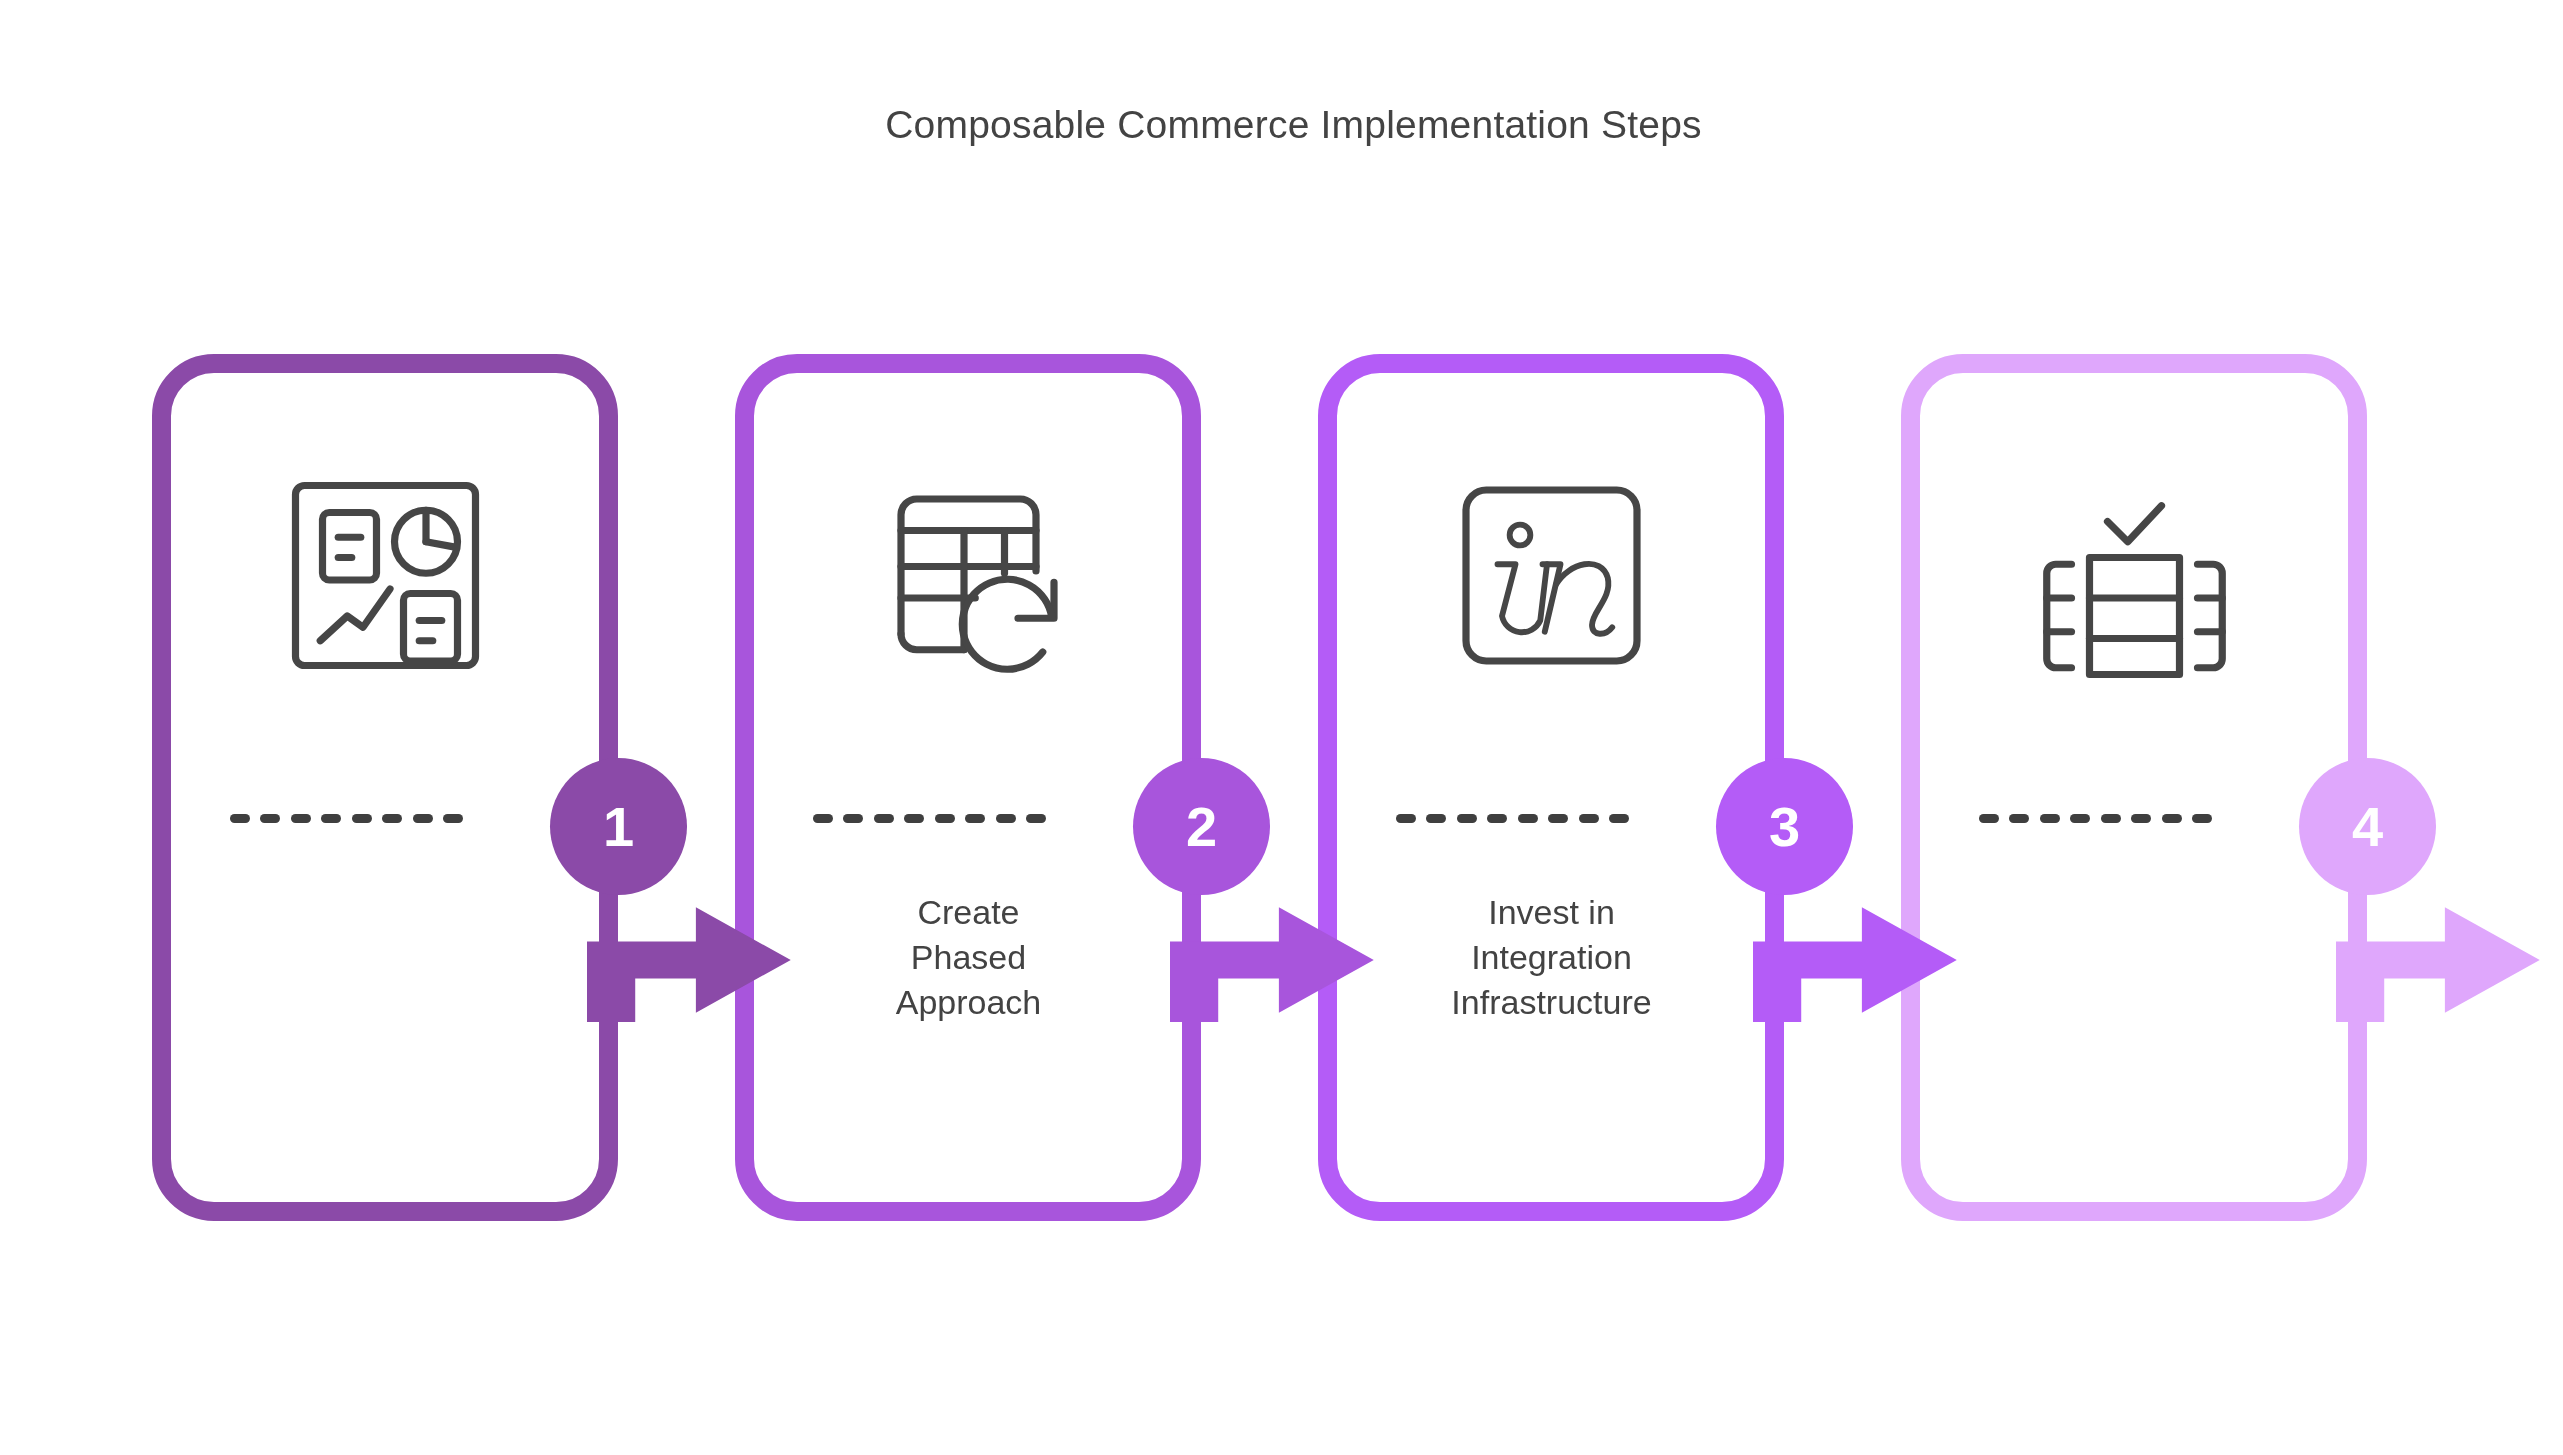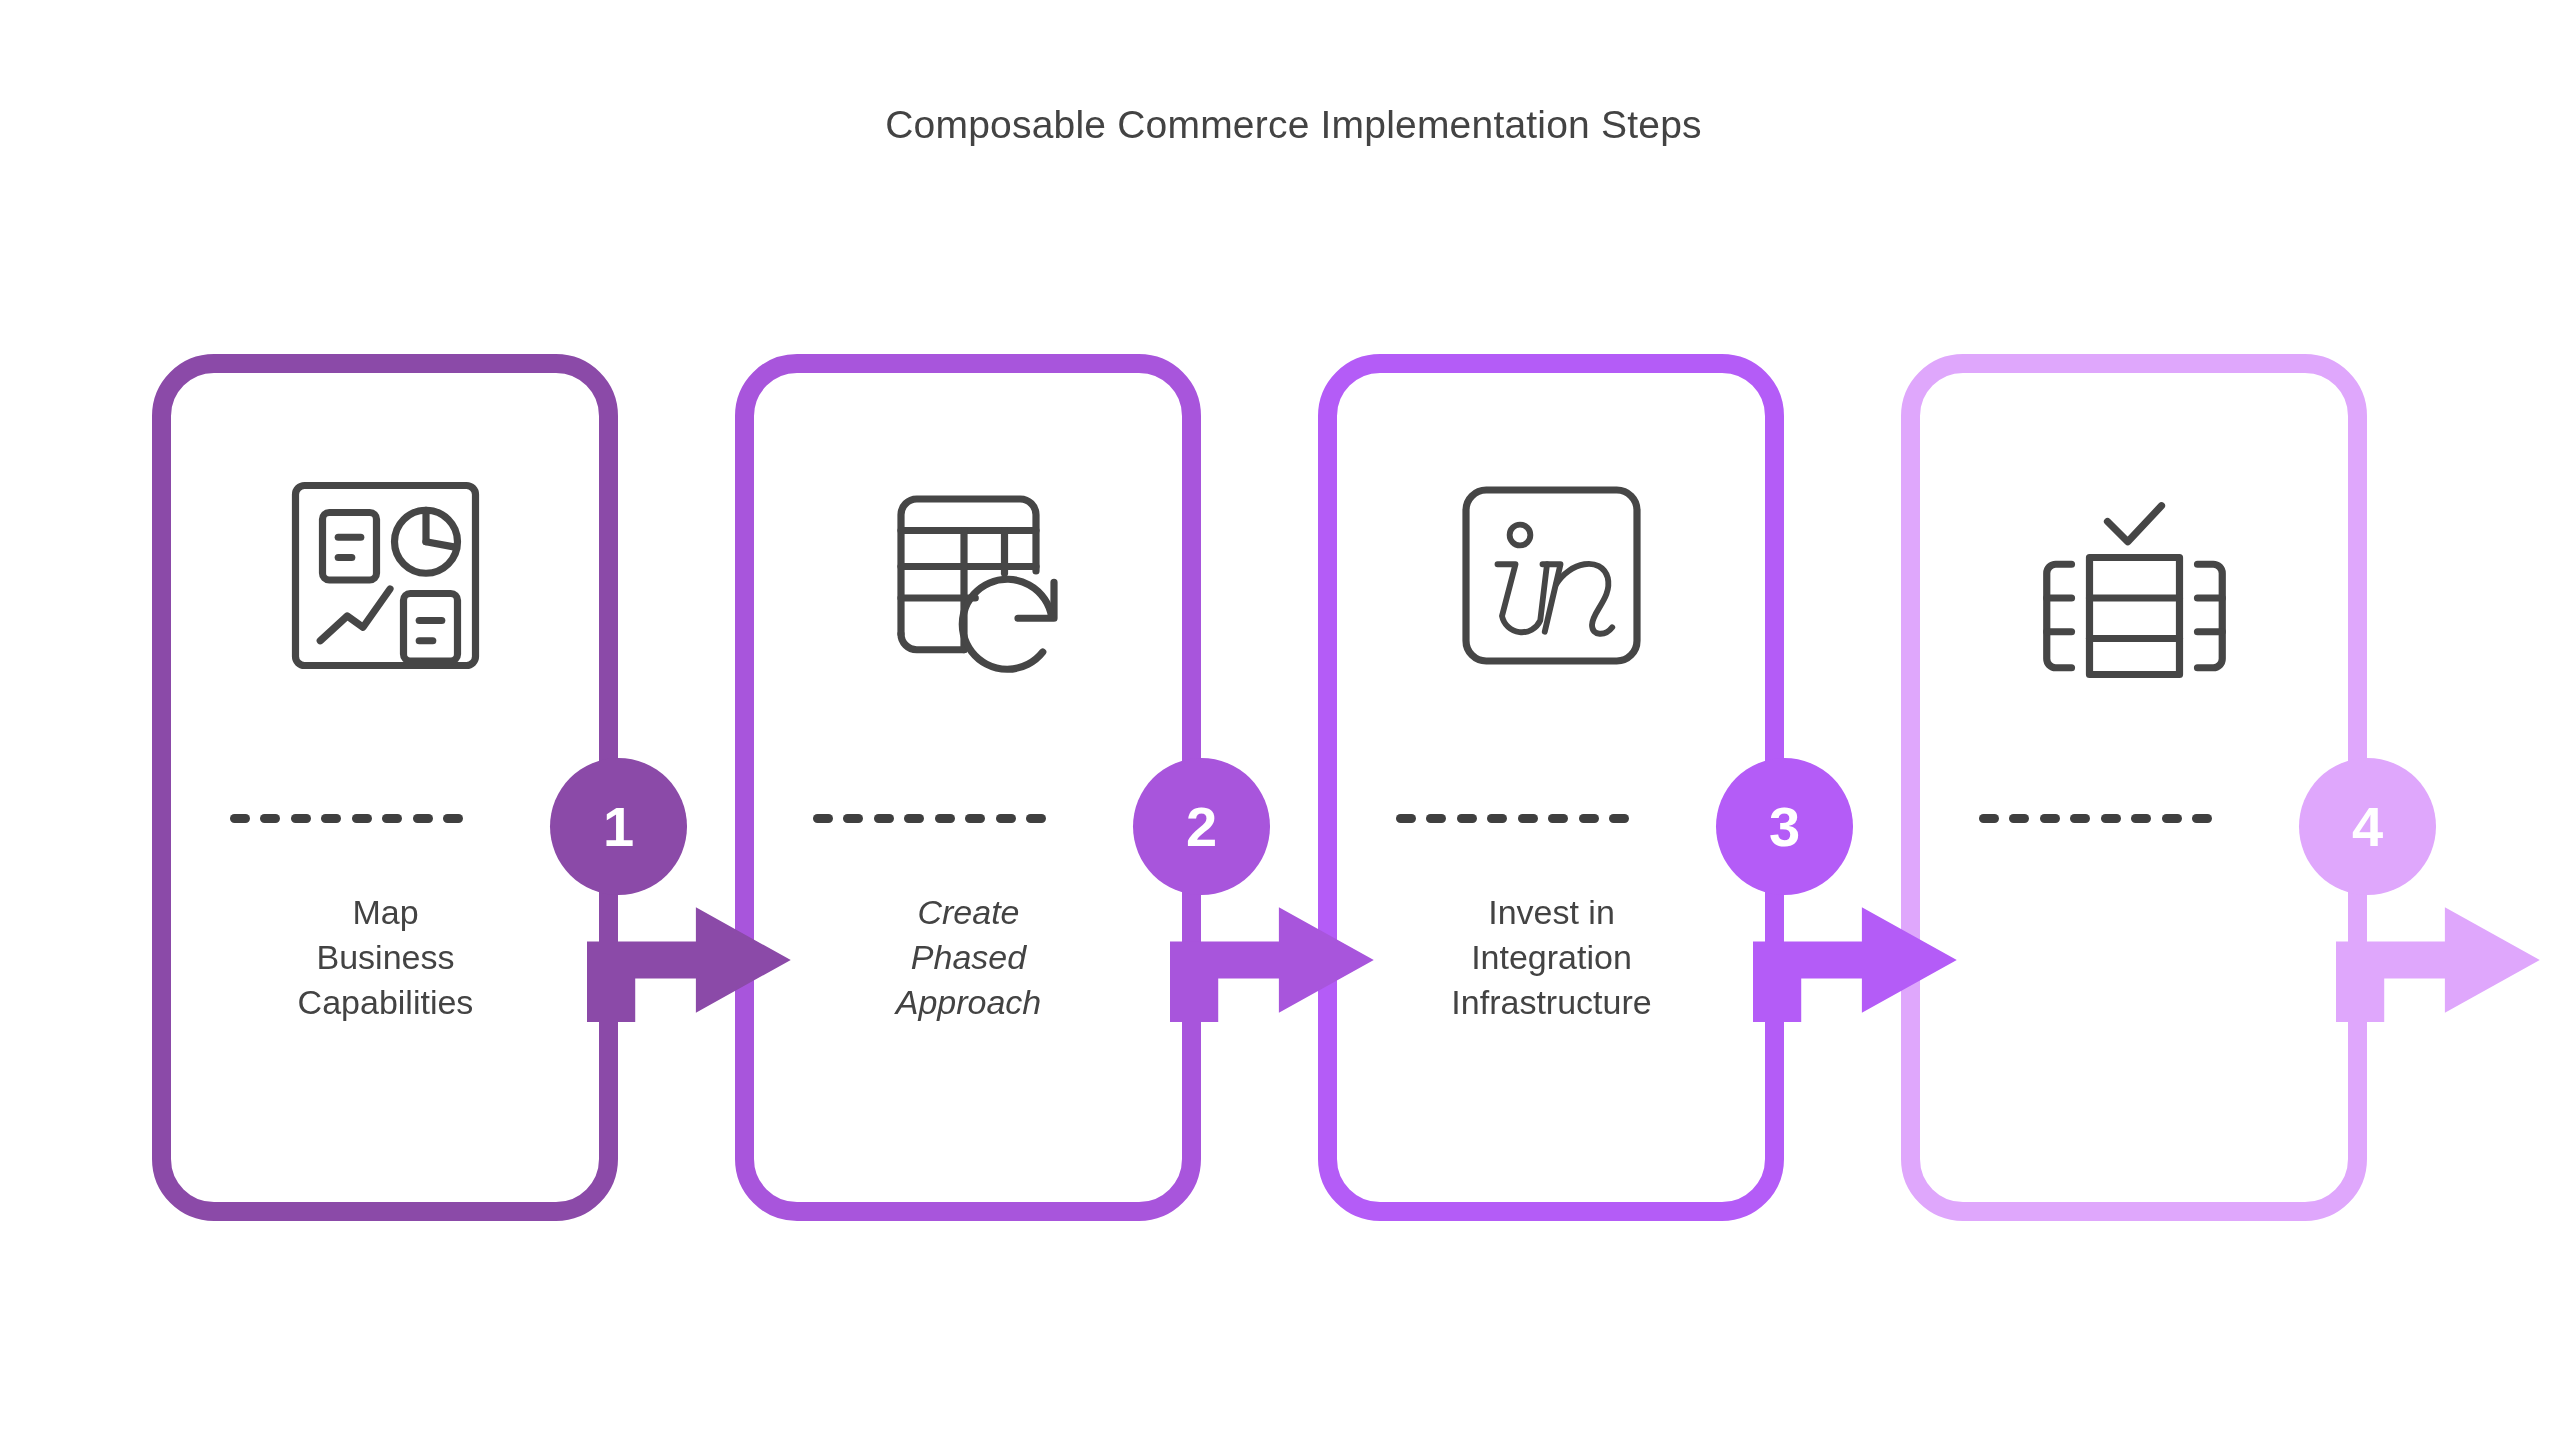--- a/index.html
+++ b/index.html
@@ -174,23 +174,20 @@
           <i style="background: rgb(63, 63, 63);"></i>
           <i style="background: rgb(63, 63, 63);"></i>
           <i style="background: rgb(63, 63, 63);"></i>
           <i style="background: rgb(63, 63, 63);"></i>
       </div>
 
       <div class="step-badge" id="badge-1" style="background: rgb(139, 74, 168);">
         <span>1</span>
       </div>
 
-      <div class="step-label" style="color: rgb(67, 67, 67);">Map
-Business
-Capabilities</div>
     </div>
 
     <div class="step-arrow" id="arrow-1" style="left:587px;">
       <svg viewBox="0 0 270 160" preserveAspectRatio="none">
         <path d="M0,56 L0,160 L62,160 L62,104 L140,104 L140,148 L262,80 L140,12 L140,56 Z" fill="#8B4AA8"></path>
       </svg>
     </div>
 
     <div class="step-card" id="step-2" style="left:735px;">
       <div class="card-frame" id="frame-2" style="border-color: rgb(168, 85, 220);"></div>
@@ -217,21 +214,21 @@
           <i style="background: rgb(63, 63, 63);"></i>
           <i style="background: rgb(63, 63, 63);"></i>
           <i style="background: rgb(63, 63, 63);"></i>
           <i style="background: rgb(63, 63, 63);"></i>
       </div>
 
       <div class="step-badge" id="badge-2" style="background: rgb(168, 85, 220);">
         <span>2</span>
       </div>
 
-      <div class="step-label" style="color: rgb(67, 67, 67); font-style: italic;">Create
+      <div class="step-label" style="color: rgb(67, 67, 67);">Create
 Phased
 Approach</div>
     </div>
 
     <div class="step-arrow" id="arrow-2" style="left:1170px;">
       <svg viewBox="0 0 270 160" preserveAspectRatio="none">
         <path d="M0,56 L0,160 L62,160 L62,104 L140,104 L140,148 L262,80 L140,12 L140,56 Z" fill="#A855DC"></path>
       </svg>
     </div>
 

